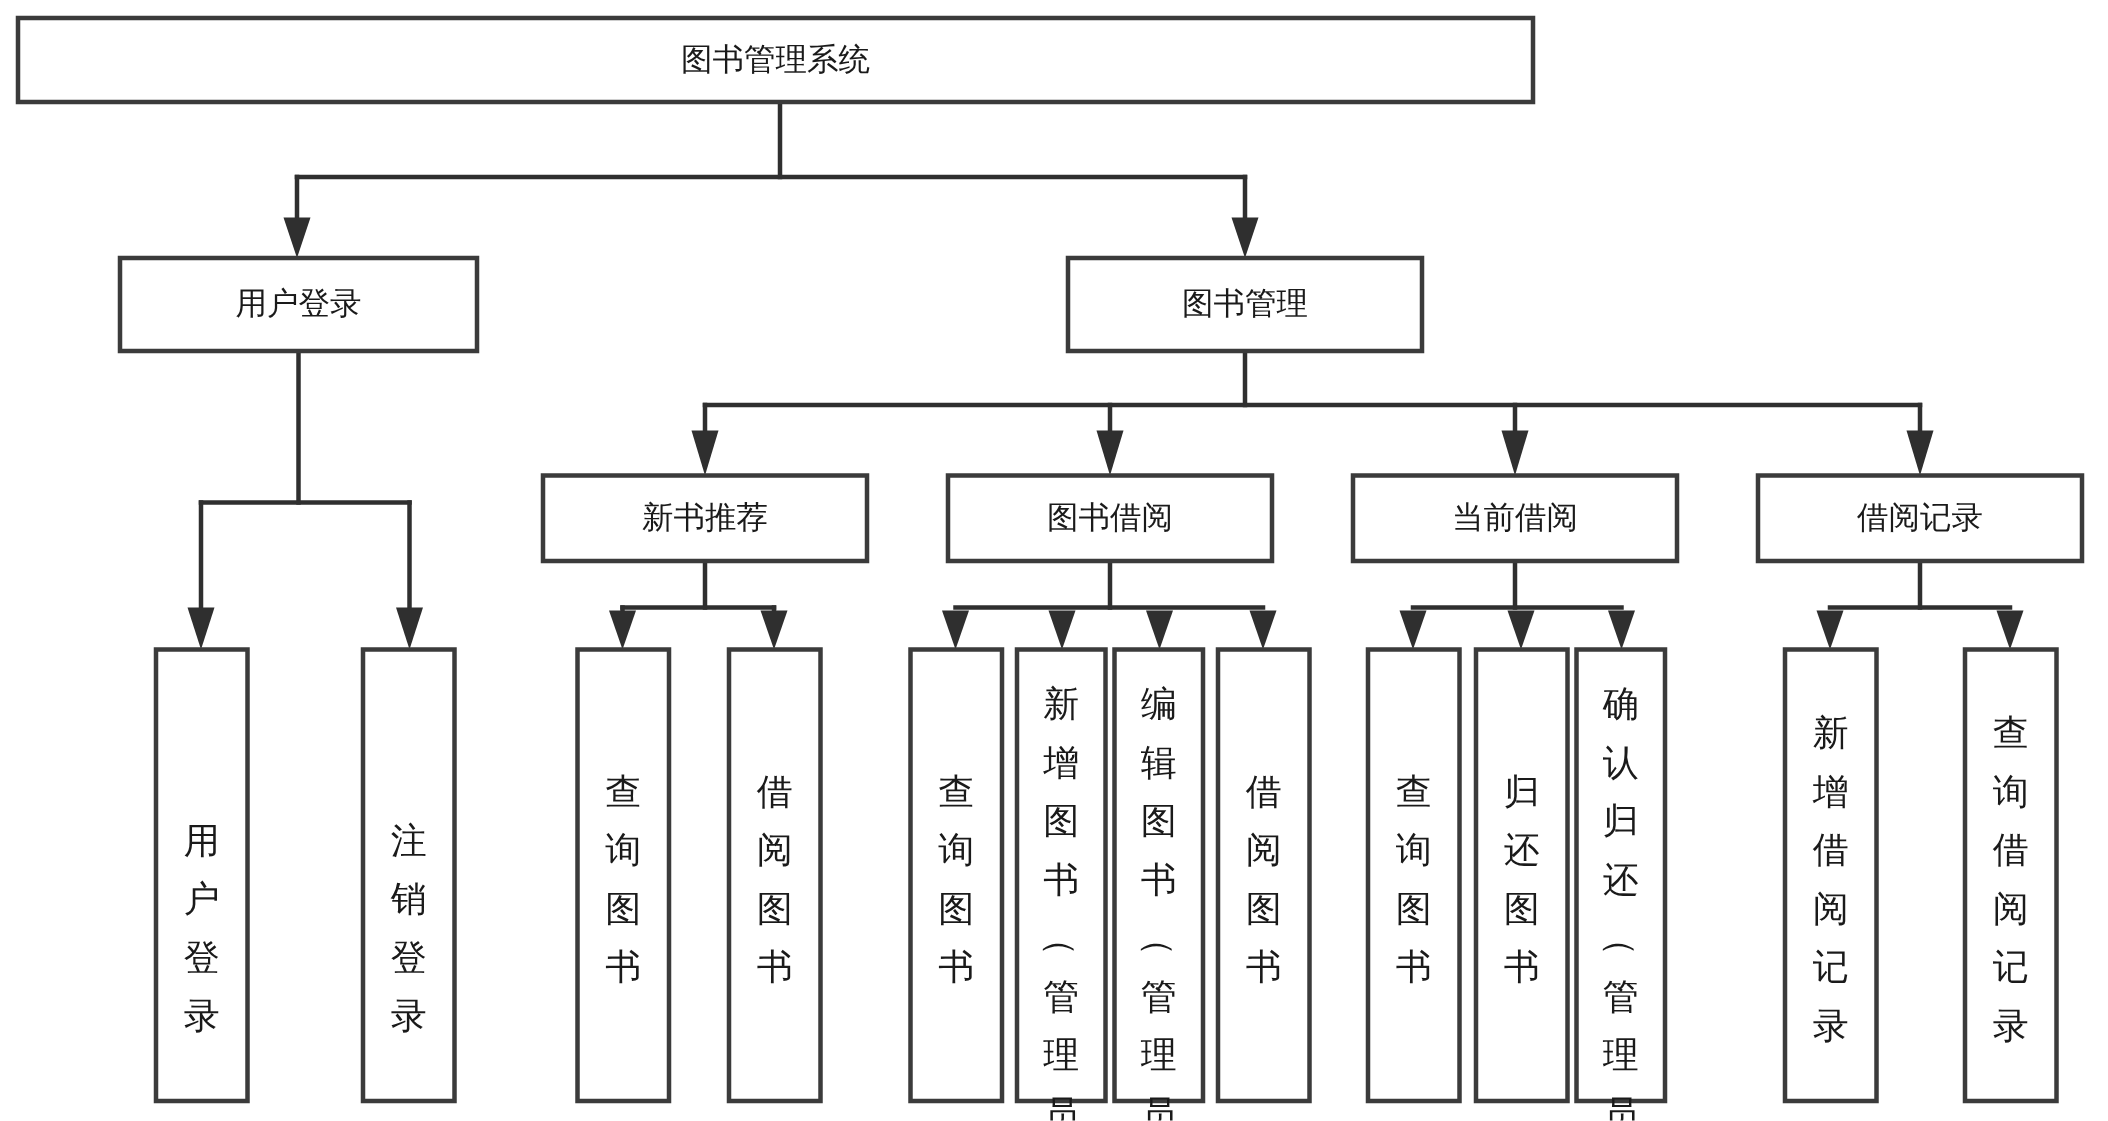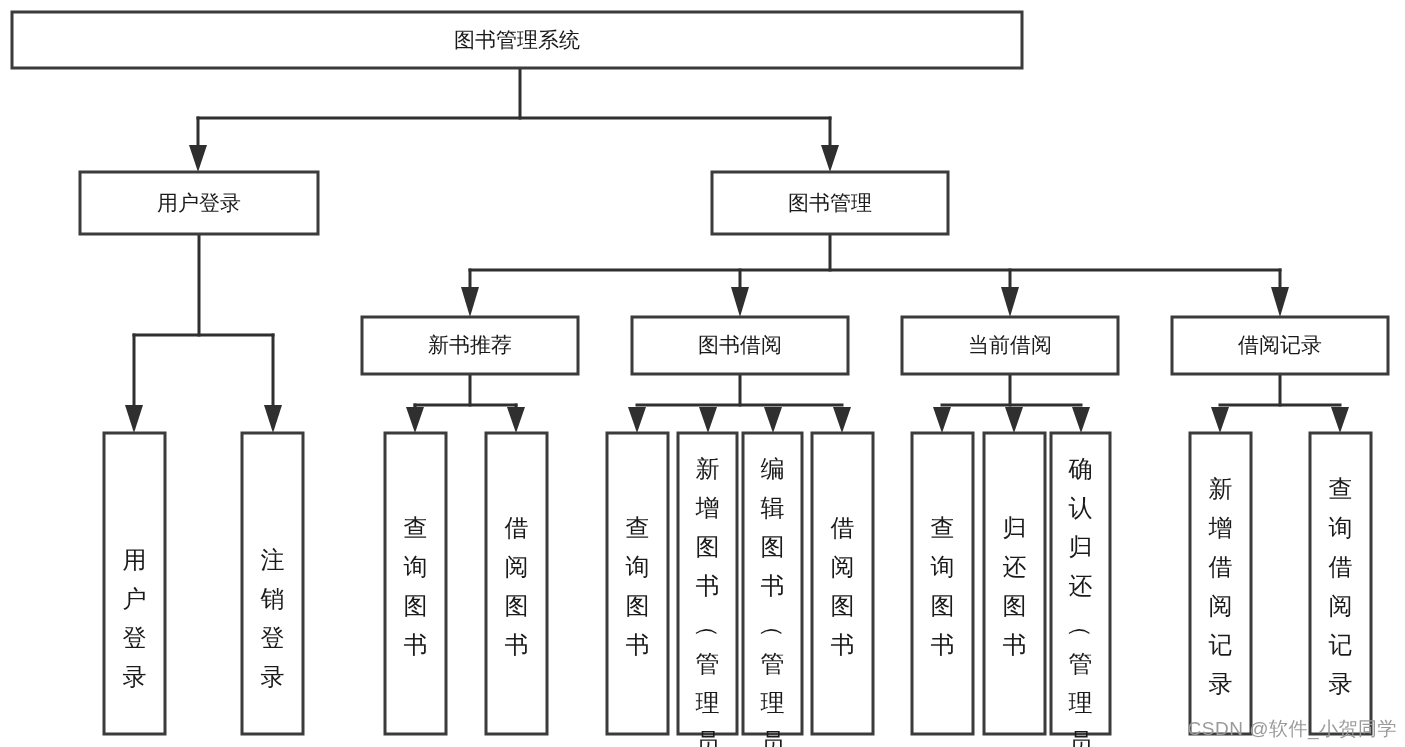--- a/index.html
+++ b/index.html
@@ -292,15 +292,14 @@
             <text x="1340.5" y="574.9200000000001" class="leaf-label" font-size="26">借</text>
             <text x="1340.5" y="613.9200000000001" class="leaf-label" font-size="26">阅</text>
             <text x="1340.5" y="652.9200000000001" class="leaf-label" font-size="26">记</text>
             <text x="1340.5" y="691.9200000000001" class="leaf-label" font-size="26">录</text>
           </g>
         </g>
       </g>
 
   </svg>
 
-  <div class="watermark-text">CSDN @软件_小贺同学</div>
 
 </div>
 
 </body></html>

